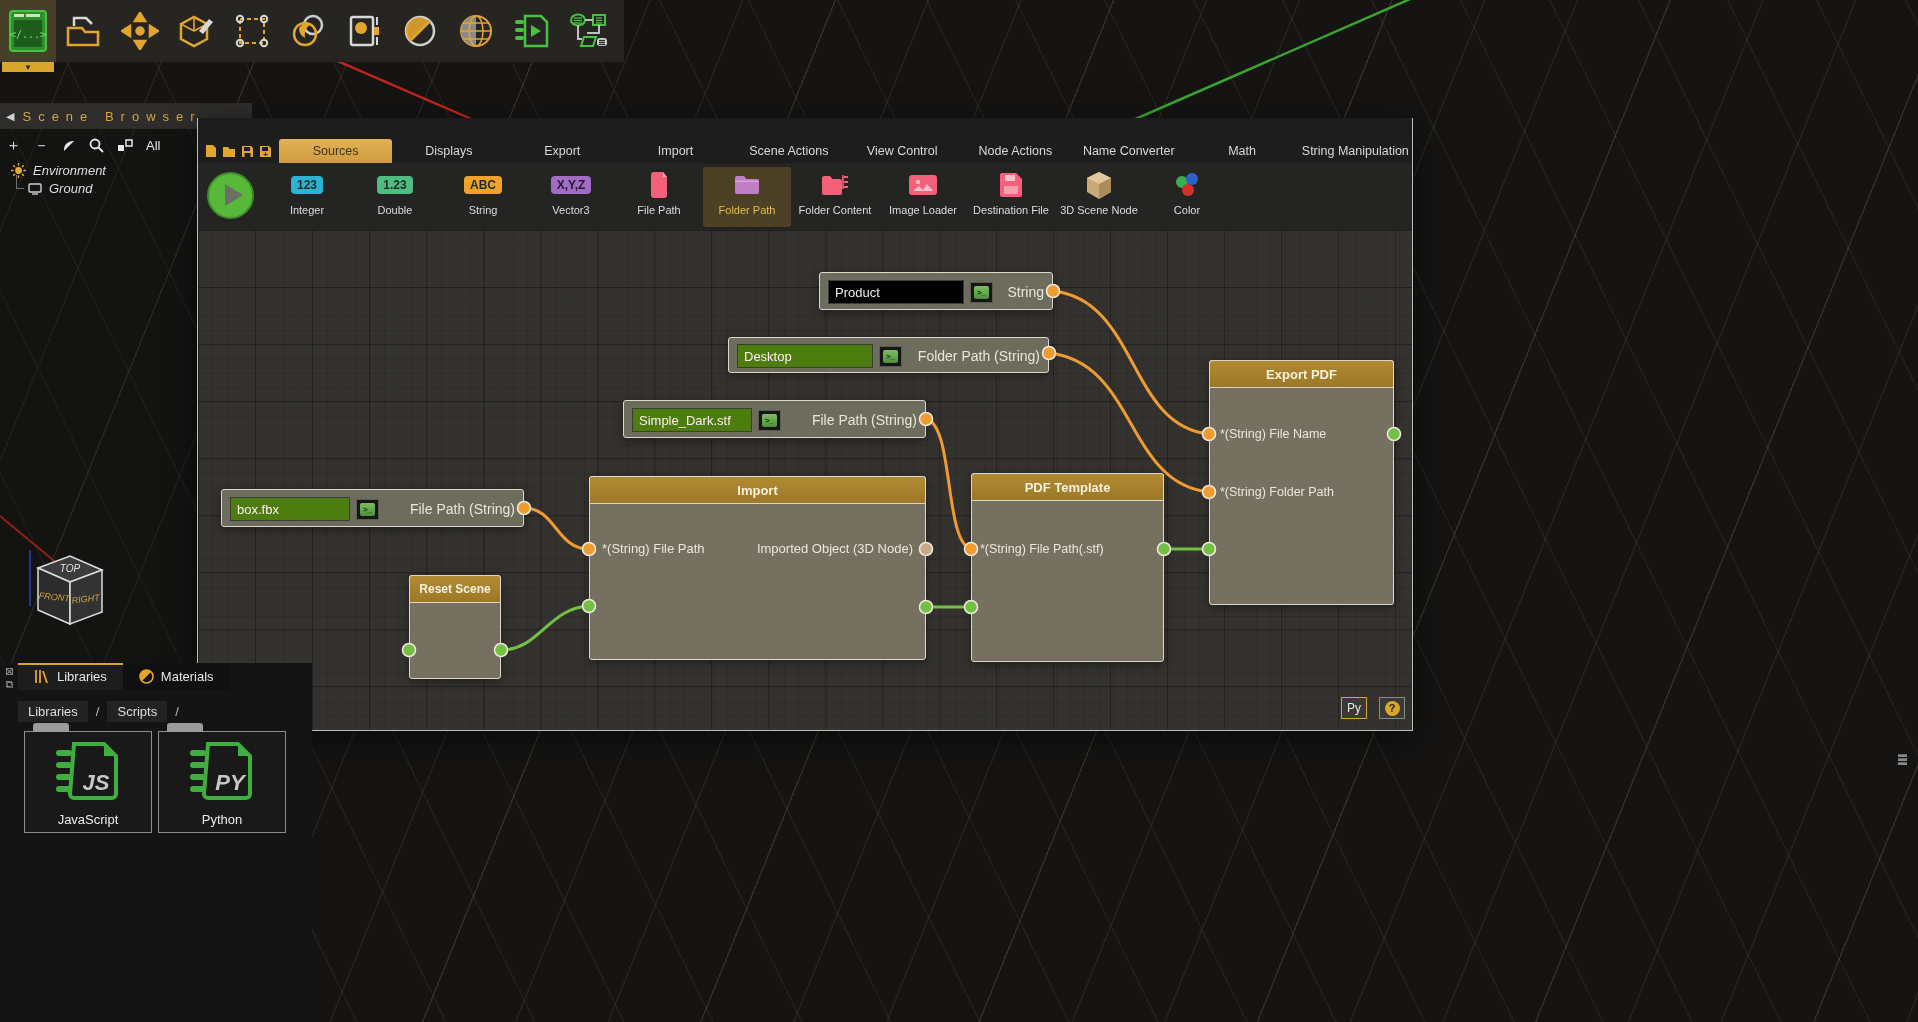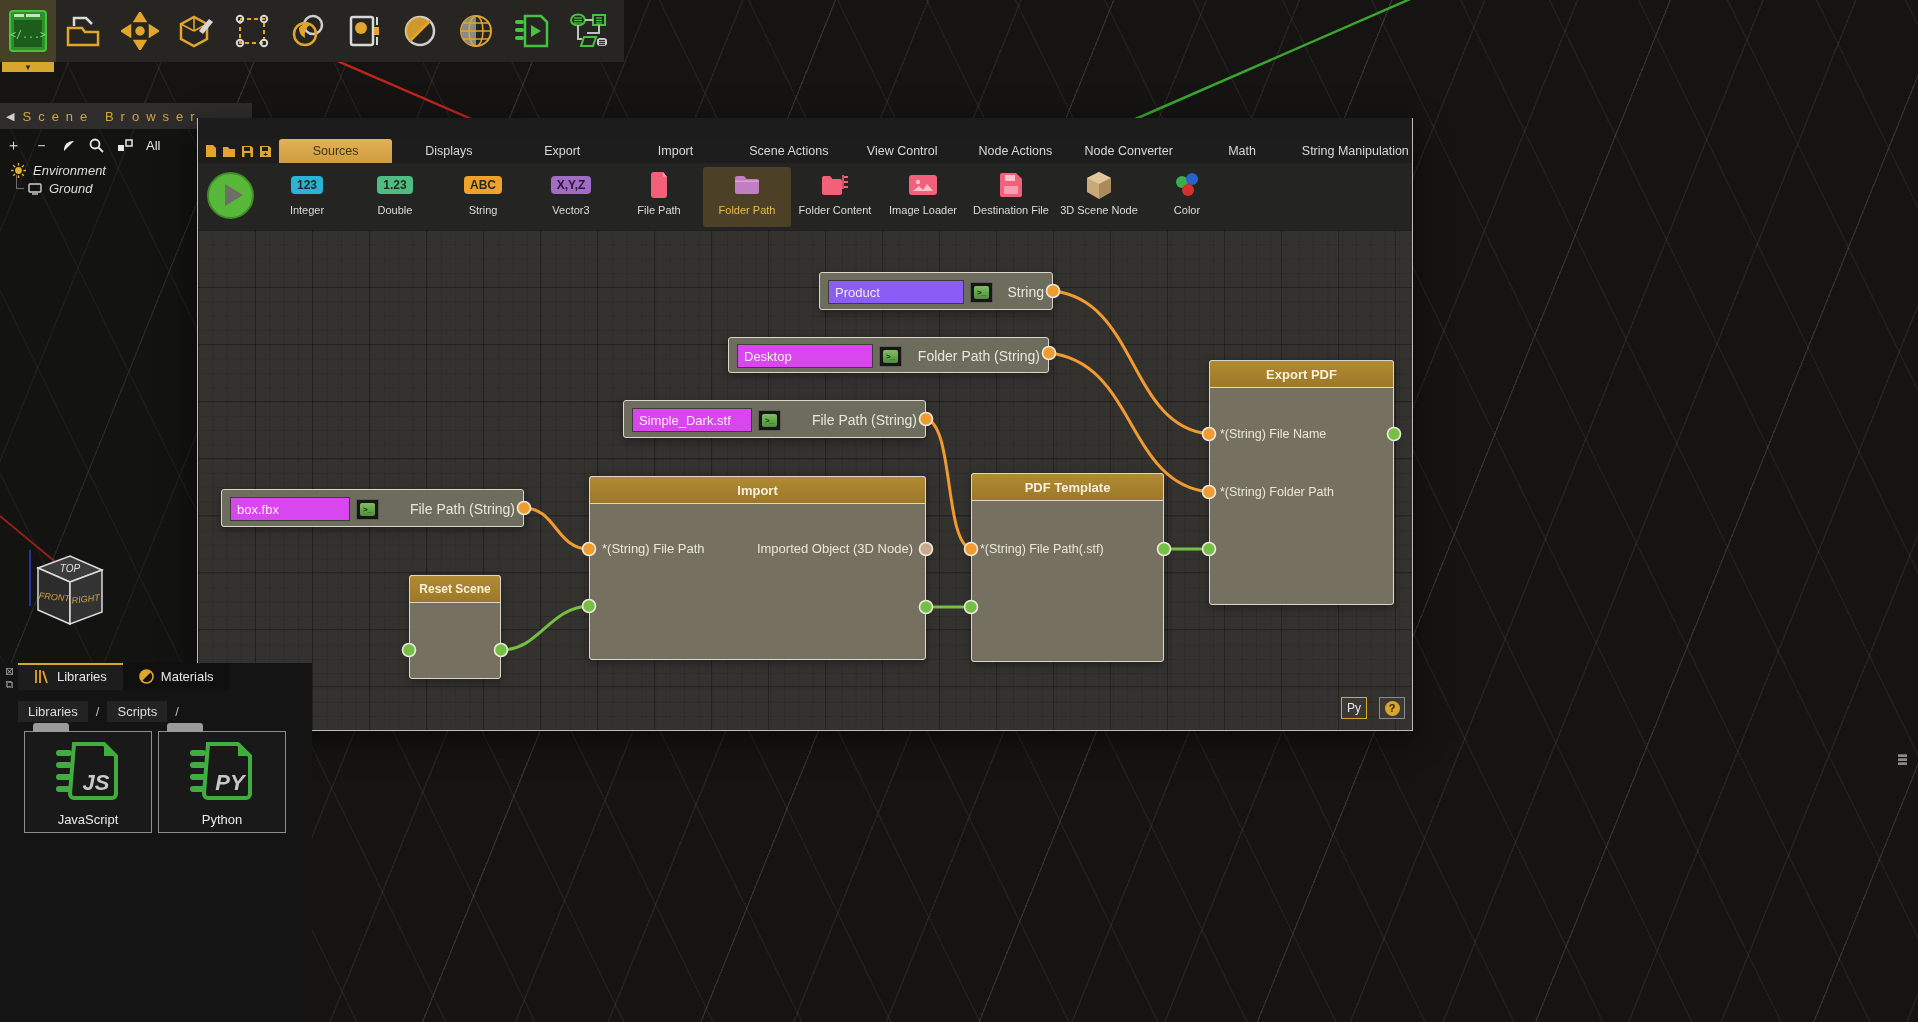--- a/index.html
+++ b/index.html
@@ -91,22 +91,22 @@
     background-size:14.3px 14.3px,14.3px 14.3px,57px 57px,57px 57px;
   }
   .node { position:absolute; background:rgba(112,113,95,.95); border:1px solid #d9d7cb; border-radius:3px;
           box-shadow:0 3px 10px rgba(0,0,0,.35); cursor:grab; }
   .node.big { background:rgba(124,117,101,.93); }
   .node-header { position:absolute; left:-1px; right:-1px; top:-1px; height:28px; background:linear-gradient(#b28a33,#9c7827);
                  border:1px solid #d9d7cb; border-radius:3px 3px 0 0; color:#f7f0dc; font-weight:bold;
                  font-size:13px; display:flex; align-items:center; justify-content:center; }
   .vrow { position:absolute; display:flex; align-items:center; gap:6px; }
   .vinput { height:24px; border:1px solid #3c3c38; font-size:13px; padding:0 6px; display:flex; align-items:center; }
-  .vinput.dark { background:#8b5cf6; color:#ececec; }
-  .vinput.pink { background:#d946ef; color:#ffeef0; }
+  .vinput.dark { background:#000000; color:#ececec; }
+  .vinput.pink { background:#4d7c0f; color:#ffeef0; }
   .term-btn { width:23px; height:21px; background:#161616; border:1px solid #5c5c55; display:flex;
               align-items:center; justify-content:center; cursor:pointer; }
   .term-btn .g { width:15px; height:13px; background:linear-gradient(#7fbf62,#4e8f3a); border-radius:2px;
                  font-size:8px; color:#143310; font-weight:bold; line-height:13px; text-align:center; }
   .out-label { color:#e9e7da; font-size:14px; }
   .port-label { position:absolute; color:#e9e7da; font-size:13px; white-space:nowrap; }
   #wire-layer { position:absolute; left:0; top:0; width:1214px; height:500px; pointer-events:none; }
   .cv-btn { position:absolute; width:26px; height:22px; background:#3a3936; color:#e8e8e8; font-size:12px;
             display:flex; align-items:center; justify-content:center; cursor:pointer; }
   .cv-btn.py { border:1px solid #d8a62c; }
@@ -323,21 +323,21 @@
       </svg>
     </div>
     <div id="vs-tabs">
       <div class="vs-tab sel">Sources</div>
       <div class="vs-tab">Displays</div>
       <div class="vs-tab">Export</div>
       <div class="vs-tab">Import</div>
       <div class="vs-tab">Scene Actions</div>
       <div class="vs-tab">View Control</div>
       <div class="vs-tab">Node Actions</div>
-      <div class="vs-tab">Node Converter</div>
+      <div class="vs-tab">Name Converter</div>
       <div class="vs-tab">Math</div>
       <div class="vs-tab">String Manipulation</div>
     </div>
   </div>
 
   <div id="vs-palette">
     <div id="run-btn"></div>
     <div id="palette-items">
       <div class="pal-item">
         <span class="ic">

